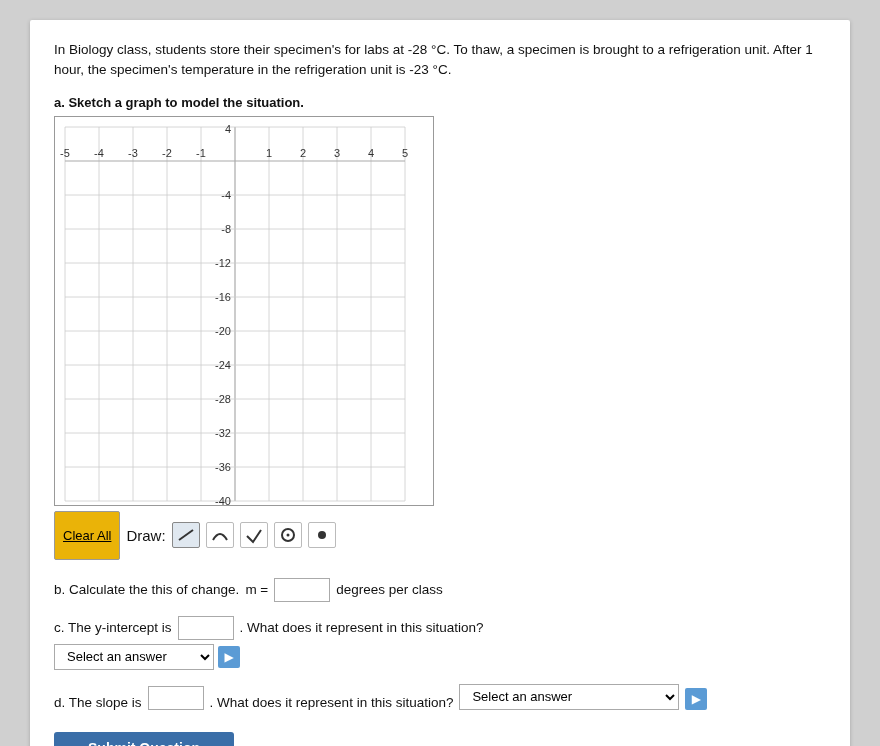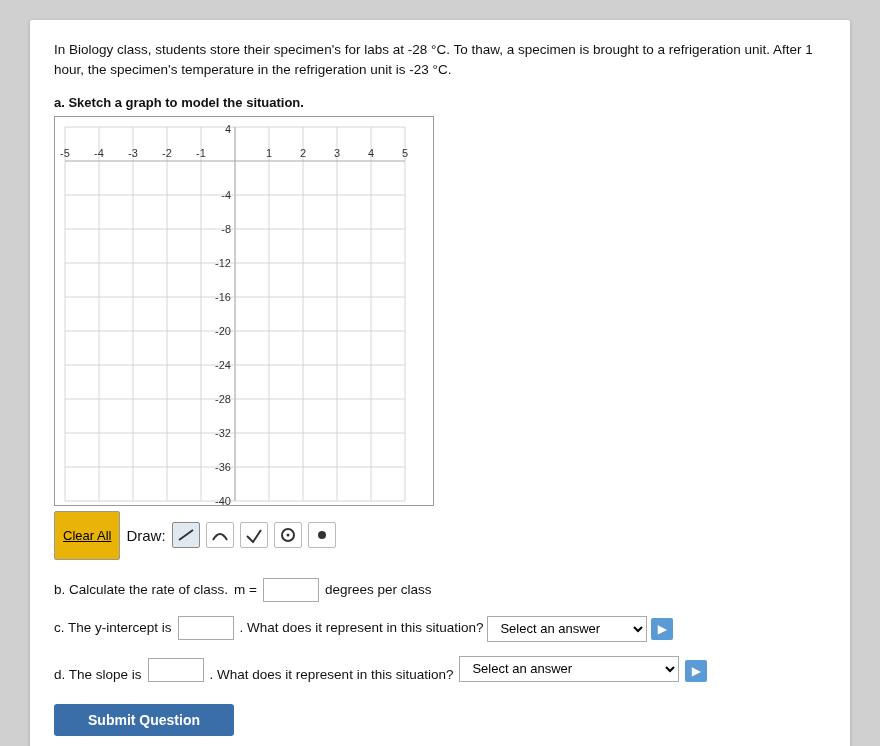--- a/index.html
+++ b/index.html
@@ -102,21 +102,21 @@
       display: inline-flex;
       align-items: center;
       justify-content: center;
       cursor: pointer;
       font-size: 12px;
       border-radius: 2px;
     }
     .part-c-row {
       display: flex;
       align-items: flex-start;
-      flex-direction: row;
+      flex-direction: column;
       gap: 4px;
       margin-bottom: 14px;
     }
     .part-c-line1 {
       display: flex;
       align-items: center;
       gap: 6px;
       font-size: 13.5px;
       color: #111;
     }
@@ -261,21 +261,21 @@
 
     <div class="draw-tool" title="Dot">
       <svg width="18" height="18">
         <circle cx="9" cy="9" r="4" fill="#333"></circle>
       </svg>
     </div>
   </div>
 
   
   <div class="part-b">
-    <span>b. Calculate the rate of class.</span>
+    <span>b. Calculate the this of change.</span>
     <span>m =</span>
     <input class="answer-input" type="text" value="" style="">
     <span>degrees per class</span>
   </div>
 
   
   <div class="part-c-row">
     <div class="part-c-line1">
       <span>c. The y-intercept is</span>
       <input class="answer-input" type="text" value="" style="">

